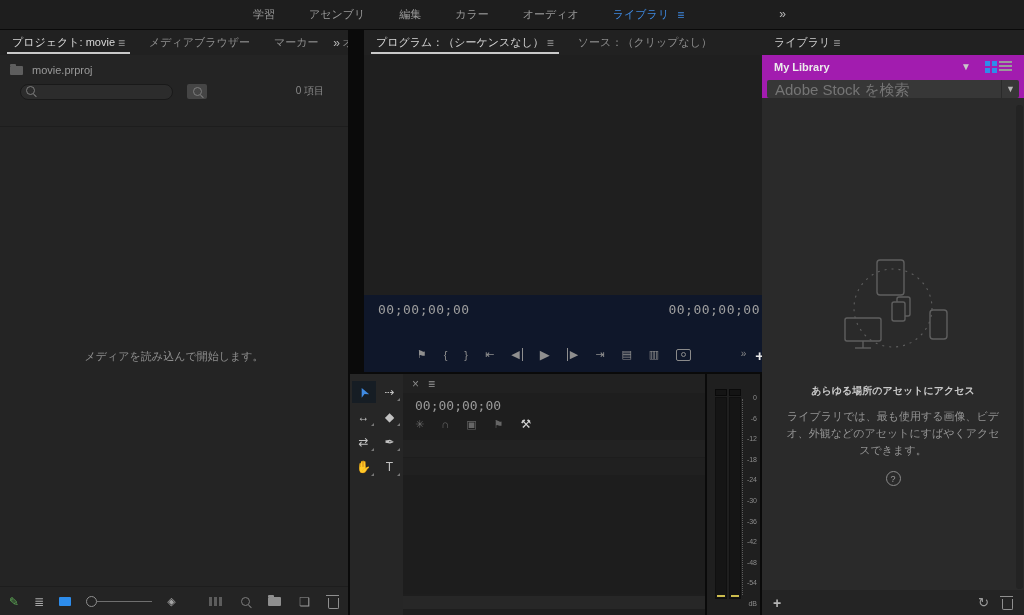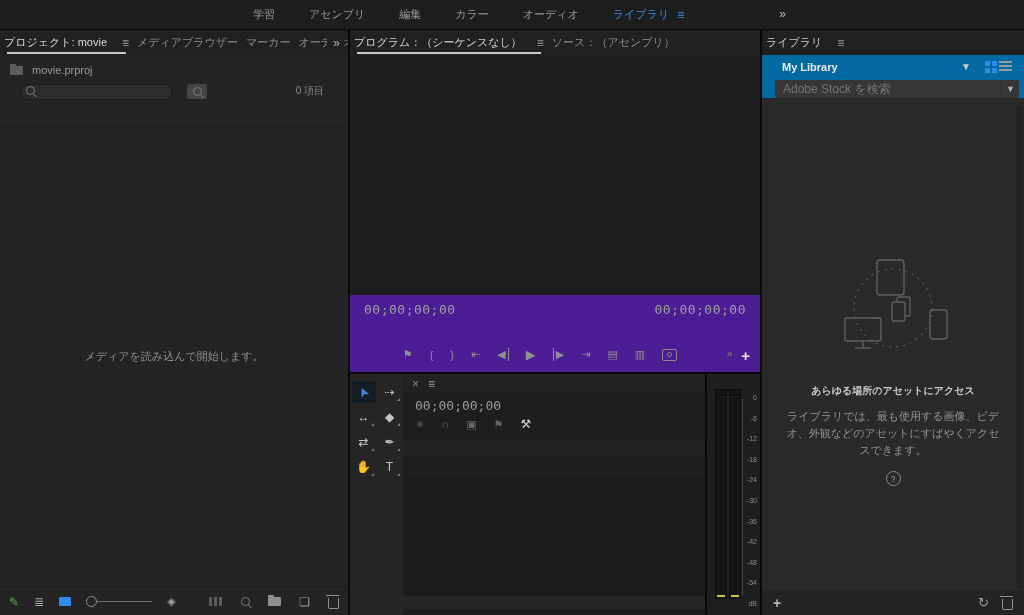--- a/index.html
+++ b/index.html
@@ -11,21 +11,21 @@
   
   #topbar{left:0;top:0;width:1024px;height:29px;background:#1e1e1e;display:flex;align-items:center;}
   #topbar .tabs{display:flex;margin-left:236px;}
   .ws-tab{padding:0 17px;font-size:11px;color:#9b9b9b;display:flex;align-items:center;gap:8px;height:29px;}
   .ws-tab.active{color:#3f8ae2;}
   .ws-tab .menu-glyph{font-size:12px;}
   #topbar .overflow{position:absolute;right:238px;top:7px;color:#b9b9b9;font-size:12px;}
 
   
   .tabbar{height:25px;display:flex;align-items:center;background:#212121;position:relative;overflow:hidden;}
-  .ptab{font-size:11px;color:#8f8f8f;padding:0 4px;height:100%;display:flex;align-items:center;gap:15px;position:relative;white-space:nowrap;flex:none;}
+  .ptab{font-size:11px;color:#8f8f8f;padding:0 12px;height:100%;display:flex;align-items:center;gap:3px;position:relative;white-space:nowrap;flex:none;}
   .ptab.active{color:#d8d8d8;}
   .ptab.active::after{content:"";position:absolute;left:7px;right:7px;bottom:1px;height:2px;background:#c9c9c9;}
   .menu-glyph{color:#9a9a9a;font-size:12px;}
   .tab-overflow{position:absolute;right:8px;top:6px;color:#b9b9b9;font-size:12px;background:#212121;padding-left:6px;}
 
   
   .mag-icon{position:relative;width:7px;height:7px;border:1px solid #7d7d7d;border-radius:50%;display:inline-block;}
   .mag-icon::after{content:"";position:absolute;width:4px;height:1px;background:#7d7d7d;transform:rotate(45deg);bottom:-2px;right:-3px;}
   .folder-icon{position:relative;width:13px;height:9px;background:#8f8f8f;border-radius:1px;display:inline-block;}
   .folder-icon::before{content:"";position:absolute;top:-2px;left:0;width:6px;height:2px;background:#8f8f8f;border-radius:1px 1px 0 0;}
@@ -53,21 +53,21 @@
   #project .empty-area{position:absolute;top:96px;bottom:28px;left:0;right:0;display:flex;align-items:center;justify-content:center;font-size:11px;color:#8f8f8f;border-top:1px solid #1d1d1d;border-bottom:1px solid #1d1d1d;}
   #project .bottom-bar{position:absolute;left:0;right:0;bottom:0;height:27px;display:flex;align-items:center;padding:0 9px;gap:15px;background:#242424;}
   .slider{display:flex;align-items:center;width:66px;}
   .slider .knob{width:9px;height:9px;border:1px solid #8f8f8f;border-radius:50%;background:#242424;}
   .slider .track{flex:1;height:1px;background:#6f6f6f;}
   .sort-glyph{color:#a5a5a5;font-size:11px;}
   #project .right-tools{margin-left:auto;display:flex;align-items:center;gap:18px;}
   .newitem-glyph{color:#9a9a9a;font-size:12px;}
 
   
-  #monitor{left:350px;top:30px;width:410px;height:342px;background:#4c1d95;}
+  #monitor{left:364px;top:30px;width:410px;height:342px;background:#0f172a;}
   #monitor .viewer{position:absolute;left:0;right:0;top:25px;height:240px;background:#1f1f1f;}
   #monitor .tc-row{position:absolute;left:14px;right:14px;top:272px;display:flex;justify-content:space-between;
       font-family:"DejaVu Sans Mono","Liberation Mono",monospace;font-size:13px;color:#9f9f9f;letter-spacing:.5px;}
   #monitor .controls{position:absolute;bottom:10px;left:30px;right:60px;display:flex;justify-content:center;align-items:center;gap:17px;color:#8f8f8f;font-size:11px;}
   #monitor .controls .play{font-size:13px;}
   .step-back{border-right:1px solid #8f8f8f;padding-right:2px;}
   .step-fwd{border-left:1px solid #8f8f8f;padding-left:2px;}
   #monitor .corner{position:absolute;right:10px;bottom:8px;display:flex;align-items:flex-end;gap:9px;}
   #monitor .corner .more{color:#8a8a8a;font-size:10px;margin-bottom:5px;}
   #monitor .corner .plus{color:#e8e8e8;font-size:15px;font-weight:bold;}
@@ -97,26 +97,26 @@
   #meter .clip-row{position:absolute;left:8px;top:15px;display:flex;gap:2px;}
   #meter .clip-row span{width:10px;height:5px;background:#141414;border:1px solid #0a0a0a;}
   #meter .bars{position:absolute;left:8px;top:23px;bottom:16px;display:flex;gap:2px;}
   #meter .bar{width:10px;background:#151515;border:1px solid #101010;position:relative;}
   #meter .bar::after{content:"";position:absolute;left:1px;right:1px;bottom:1px;height:2px;background:#cdbd4e;}
   #meter .ticks{position:absolute;left:35px;top:25px;bottom:20px;width:1px;border-left:1px dotted #5c5c5c;}
   #meter .labels{position:absolute;left:37px;right:3px;top:20px;bottom:8px;display:flex;flex-direction:column;justify-content:space-between;align-items:flex-end;font-size:7px;color:#8c8c8c;}
 
   
   #library{left:762px;top:30px;width:262px;height:585px;background:#2a2a2a;}
-  #library .head{background:#0369a1;padding-left:8px;}
+  #library .head{background:#a21caf;}
   #library .lib-row{height:23px;display:flex;align-items:center;padding:0 12px;}
   #library .lib-name{font-size:11px;font-weight:bold;color:#ececec;}
   #library .dd-arrow{margin-left:auto;color:#c9c9c9;font-size:10px;padding-right:14px;}
   #library .search-box{margin:2px 5px 5px 5px;height:18px;background:#373737;border-radius:2px;display:flex;align-items:center;position:relative;}
-  #library .search-box input{flex:1;background:transparent;border:none;outline:none;color:#c5c5c5;font-size:12px;padding:0 8px;font-family:inherit;}
+  #library .search-box input{flex:1;background:transparent;border:none;outline:none;color:#c5c5c5;font-size:15px;padding:0 8px;font-family:inherit;}
   #library .search-box .dd{width:17px;height:100%;border-left:1px solid #2a2a2a;display:flex;align-items:center;justify-content:center;color:#b5b5b5;font-size:9px;}
   #library .content{position:absolute;left:0;right:0;top:74px;bottom:25px;display:flex;flex-direction:column;align-items:center;background:#2a2a2a;}
   #library .illus{margin-top:150px;}
   #library .empty-title{margin-top:18px;font-size:10px;font-weight:bold;color:#c9c9c9;}
   #library .empty-body{margin-top:10px;width:214px;text-align:center;font-size:11px;line-height:1.55;color:#949494;}
   #library .help{margin-top:12px;width:13px;height:13px;border:1px solid #8a8a8a;border-radius:50%;display:flex;align-items:center;justify-content:center;font-size:9px;color:#9a9a9a;}
   #library .scrollbar{position:absolute;right:1px;top:75px;bottom:26px;width:7px;background:#232323;border-radius:3px;}
   #library .lib-bottom{position:absolute;left:0;right:0;bottom:0;height:25px;background:#242424;display:flex;align-items:center;padding:0 11px;}
   #library .lib-bottom .plus{color:#b5b5b5;font-size:14px;font-weight:bold;}
   #library .lib-bottom .right{margin-left:auto;display:flex;align-items:center;gap:13px;}
@@ -205,21 +205,21 @@
     </div>
   </div>
 
   <div id="monitor" class="panel">
     <div class="tabbar">
       <div class="ptab active">
         <span>プログラム：（シーケンスなし）</span>
         <span class="menu-glyph">≡</span>
       </div>
       <div class="ptab">
-          <span>ソース：（アセンブリ）</span>
+          <span>ソース：（クリップなし）</span>
         </div>
     </div>
     <div class="viewer"></div>
     <div class="tc-row">
       <span>00;00;00;00</span>
       <span>00;00;00;00</span>
     </div>
     <div class="controls">
       <span>⚑</span>
       <span>{</span>

